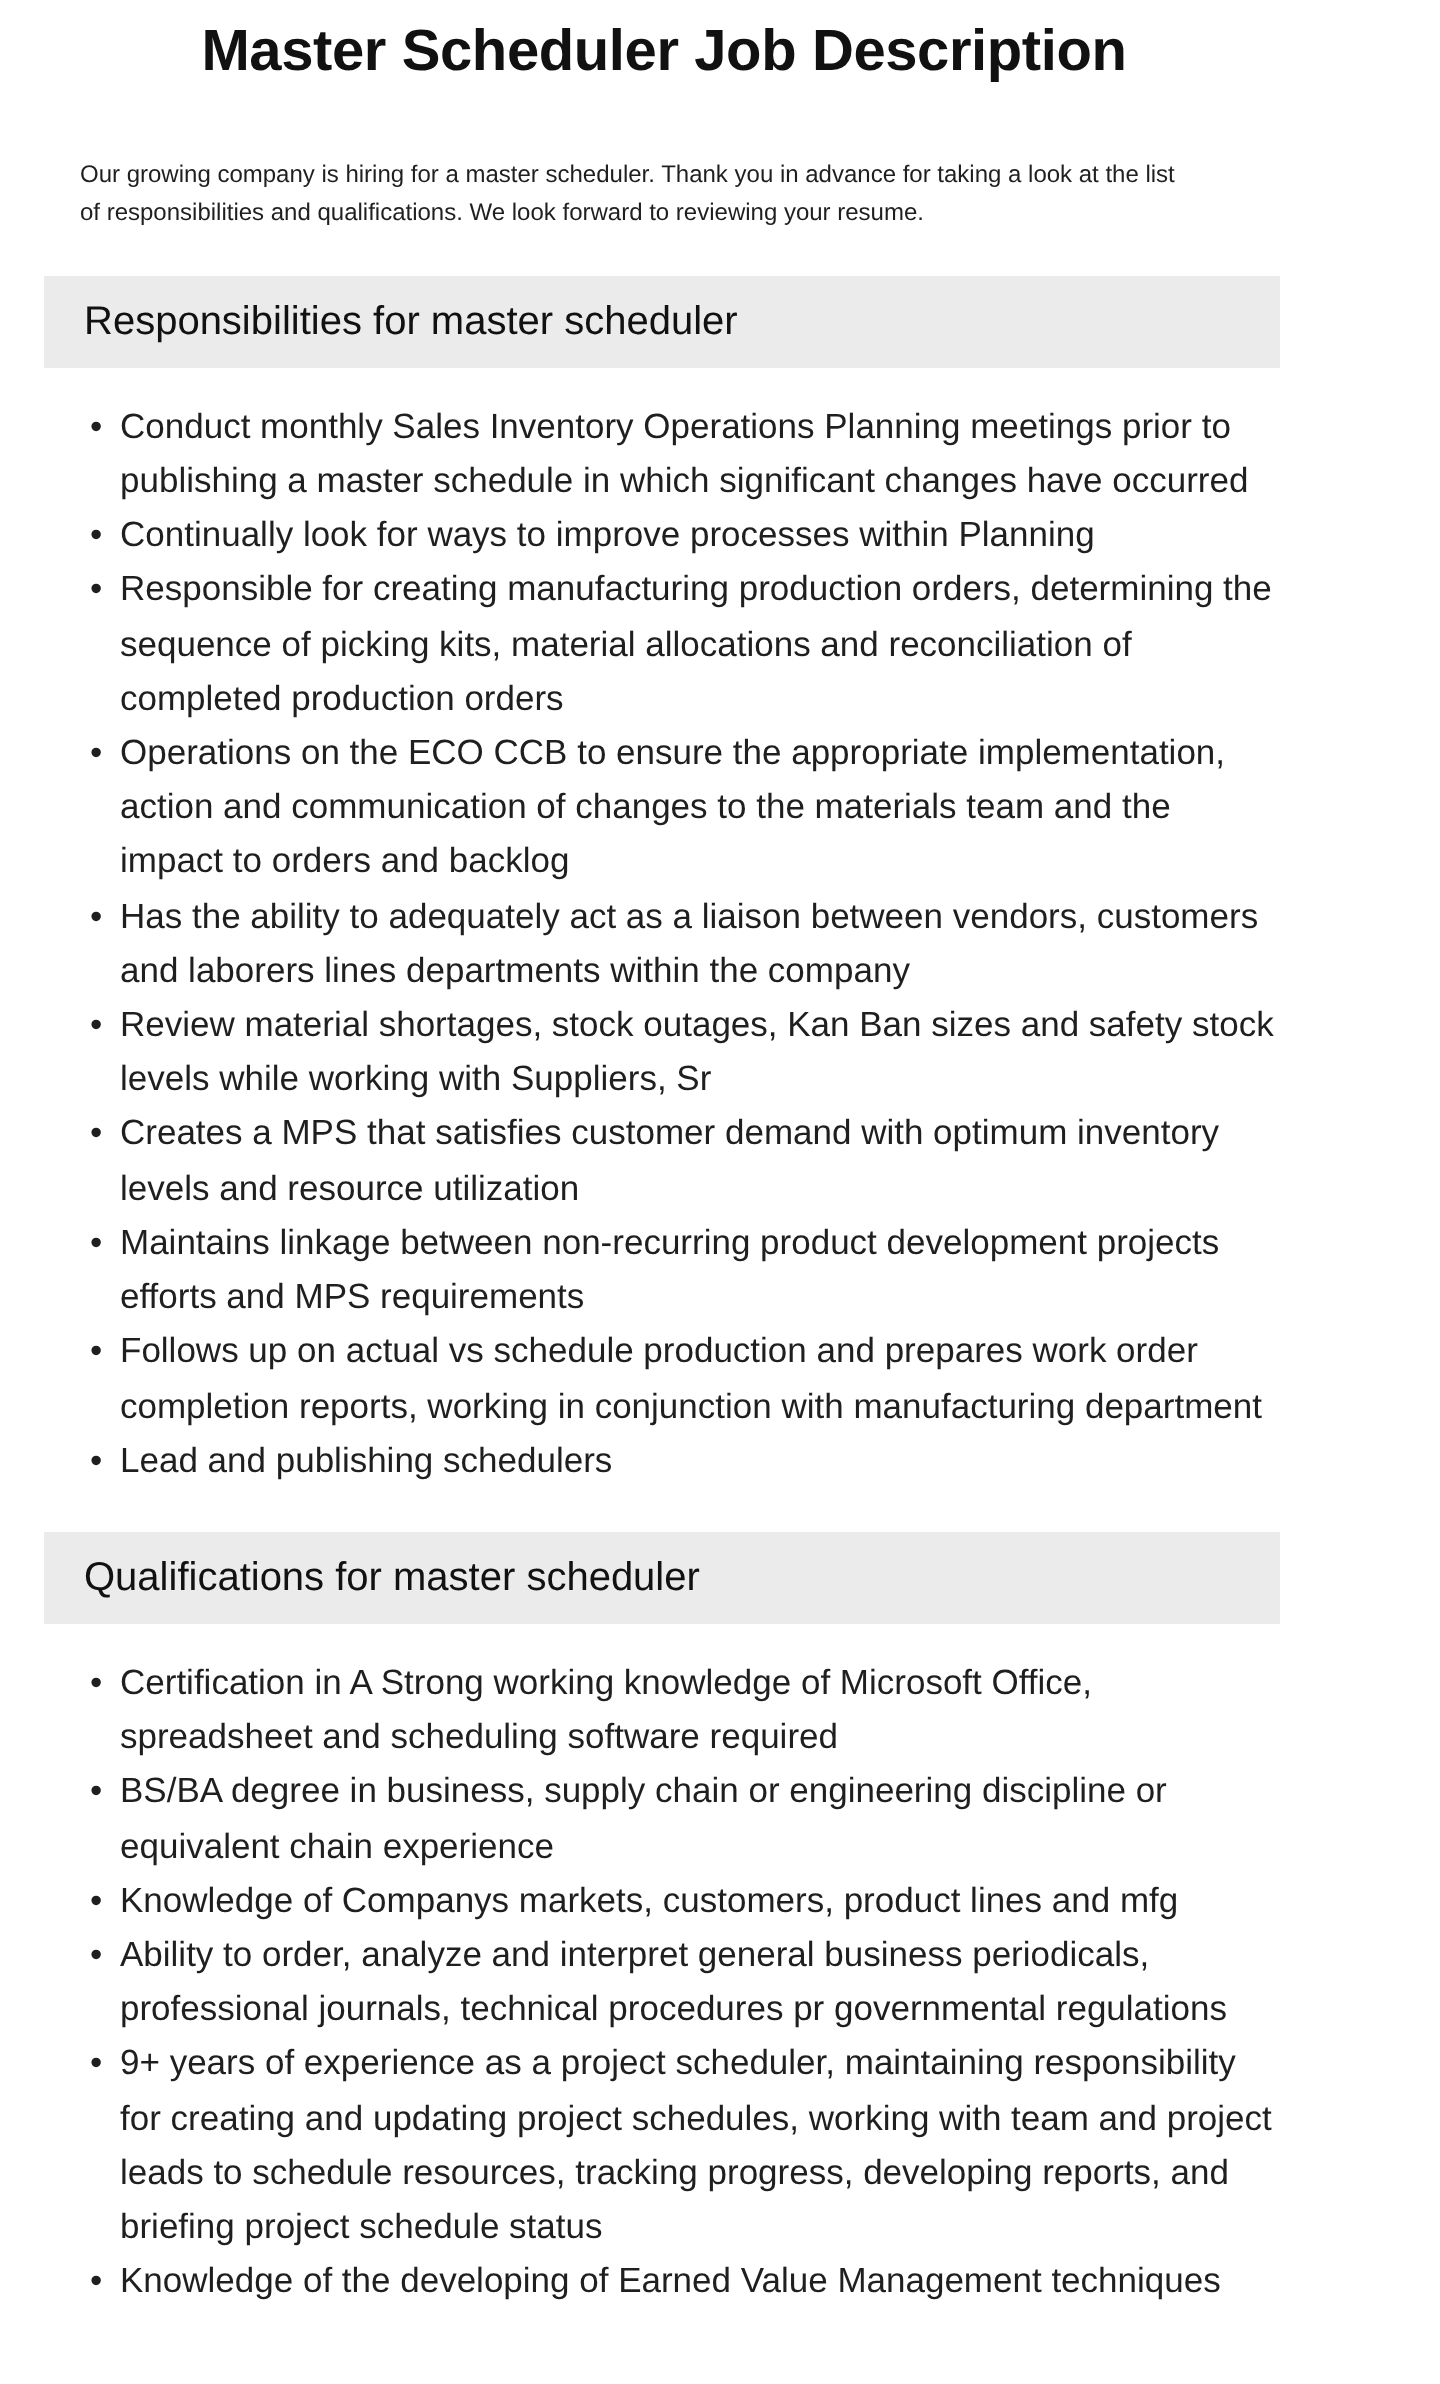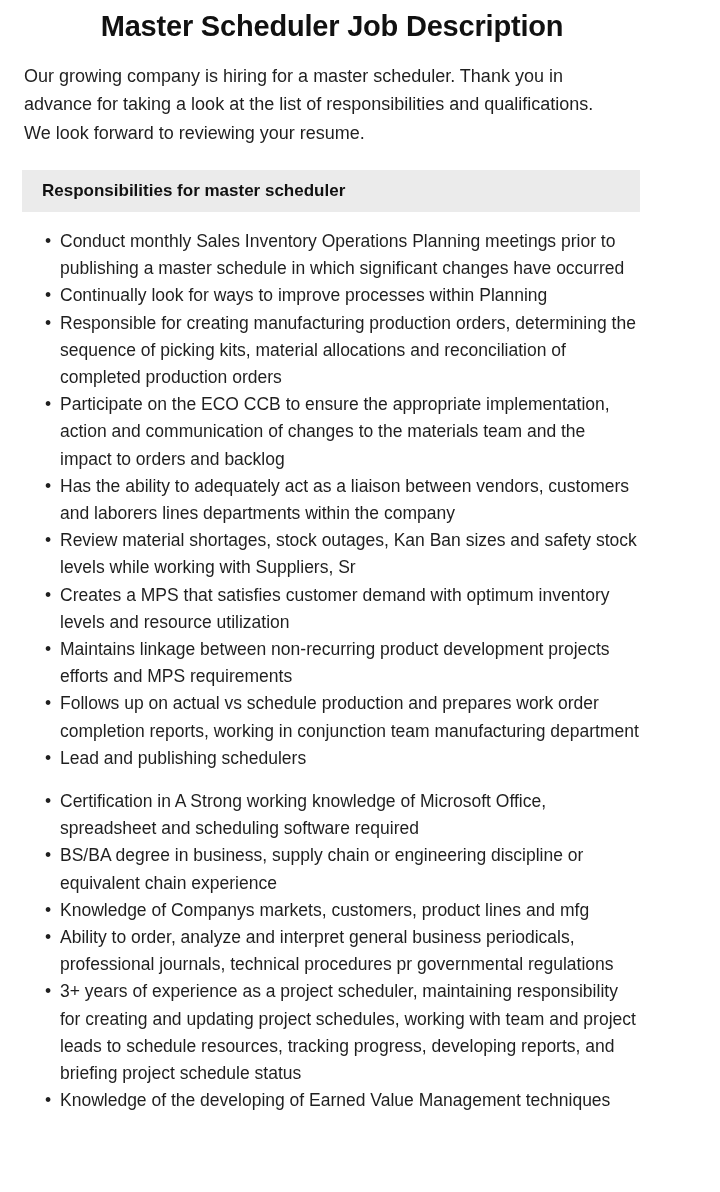--- a/index.html
+++ b/index.html
@@ -24,38 +24,38 @@
     font-size: 29px;
     font-weight: bold;
     text-align: center;
     letter-spacing: -0.2px;
     color: #111111;
     margin: 0;
     padding: 6px 20px 0 20px;
     line-height: 1.3;
   }
   .intro {
-    font-size: 18px;
+    font-size: 12px;
     line-height: 1.59;
     color: #1f1f1f;
-    margin: 0;
+    margin: 16px;
     padding: 16px 48px 0 22px;
   }
   .section {
     margin: 0;
   }
   .section-header {
     background: #ebebeb;
     margin: 22px 22px 0 20px;
     padding: 11px 0 11px 20px;
     box-sizing: border-box;
   }
   .section-header-text {
-    font-size: 17px;
-    font-weight: bold;
+    font-size: 20px;
+    font-weight: normal;
     color: #111111;
     line-height: 1.2;
     display: block;
   }
   ul.bullets {
     list-style: none;
     margin: 0;
     padding: 16px 22px 0 43px;
   }
   ul.bullets li {
@@ -108,70 +108,73 @@
       <li>
         <span class="bullet-dot">•</span>
         <span class="bullet-text">Continually look for ways to improve processes within Planning</span>
       </li>
       <li>
         <span class="bullet-dot">•</span>
         <span class="bullet-text">Responsible for creating manufacturing production orders, determining the sequence of picking kits, material allocations and reconciliation of completed production orders</span>
       </li>
       <li>
         <span class="bullet-dot">•</span>
-        <span class="bullet-text">Participate on the ECO CCB to ensure the appropriate implementation, action and communication of changes to the materials team and the impact to orders and backlog</span>
+        <span class="bullet-text">Operations on the ECO CCB to ensure the appropriate implementation, action and communication of changes to the materials team and the impact to orders and backlog</span>
       </li>
       <li>
         <span class="bullet-dot">•</span>
         <span class="bullet-text">Has the ability to adequately act as a liaison between vendors, customers and laborers lines departments within the company</span>
       </li>
       <li>
         <span class="bullet-dot">•</span>
         <span class="bullet-text">Review material shortages, stock outages, Kan Ban sizes and safety stock levels while working with Suppliers, Sr</span>
       </li>
       <li>
         <span class="bullet-dot">•</span>
         <span class="bullet-text">Creates a MPS that satisfies customer demand with optimum inventory levels and resource utilization</span>
       </li>
       <li>
         <span class="bullet-dot">•</span>
         <span class="bullet-text">Maintains linkage between non-recurring product development projects efforts and MPS requirements</span>
       </li>
       <li>
         <span class="bullet-dot">•</span>
-        <span class="bullet-text">Follows up on actual vs schedule production and prepares work order completion reports, working in conjunction team manufacturing department</span>
+        <span class="bullet-text">Follows up on actual vs schedule production and prepares work order completion reports, working in conjunction with manufacturing department</span>
       </li>
       <li>
         <span class="bullet-dot">•</span>
         <span class="bullet-text">Lead and publishing schedulers</span>
       </li>
     </ul>
   </section>
 
   <section class="section">
+    <div class="section-header">
+      <span class="section-header-text">Qualifications for master scheduler</span>
+    </div>
     <ul class="bullets qualifications-list">
       <li>
         <span class="bullet-dot">•</span>
         <span class="bullet-text">Certification in A Strong working knowledge of Microsoft Office, spreadsheet and scheduling software required</span>
       </li>
       <li>
         <span class="bullet-dot">•</span>
         <span class="bullet-text">BS/BA degree in business, supply chain or engineering discipline or equivalent chain experience</span>
       </li>
       <li>
         <span class="bullet-dot">•</span>
         <span class="bullet-text">Knowledge of Companys markets, customers, product lines and mfg</span>
       </li>
       <li>
         <span class="bullet-dot">•</span>
         <span class="bullet-text">Ability to order, analyze and interpret general business periodicals, professional journals, technical procedures pr governmental regulations</span>
       </li>
       <li>
         <span class="bullet-dot">•</span>
-        <span class="bullet-text">3+ years of experience as a project scheduler, maintaining responsibility for creating and updating project schedules, working with team and project leads to schedule resources, tracking progress, developing reports, and briefing project schedule status</span>
+        <span class="bullet-text">9+ years of experience as a project scheduler, maintaining responsibility for creating and updating project schedules, working with team and project leads to schedule resources, tracking progress, developing reports, and briefing project schedule status</span>
       </li>
       <li>
         <span class="bullet-dot">•</span>
         <span class="bullet-text">Knowledge of the developing of Earned Value Management techniques</span>
       </li>
     </ul>
   </section>
 
   <div class="spacer-bottom"></div>
 

